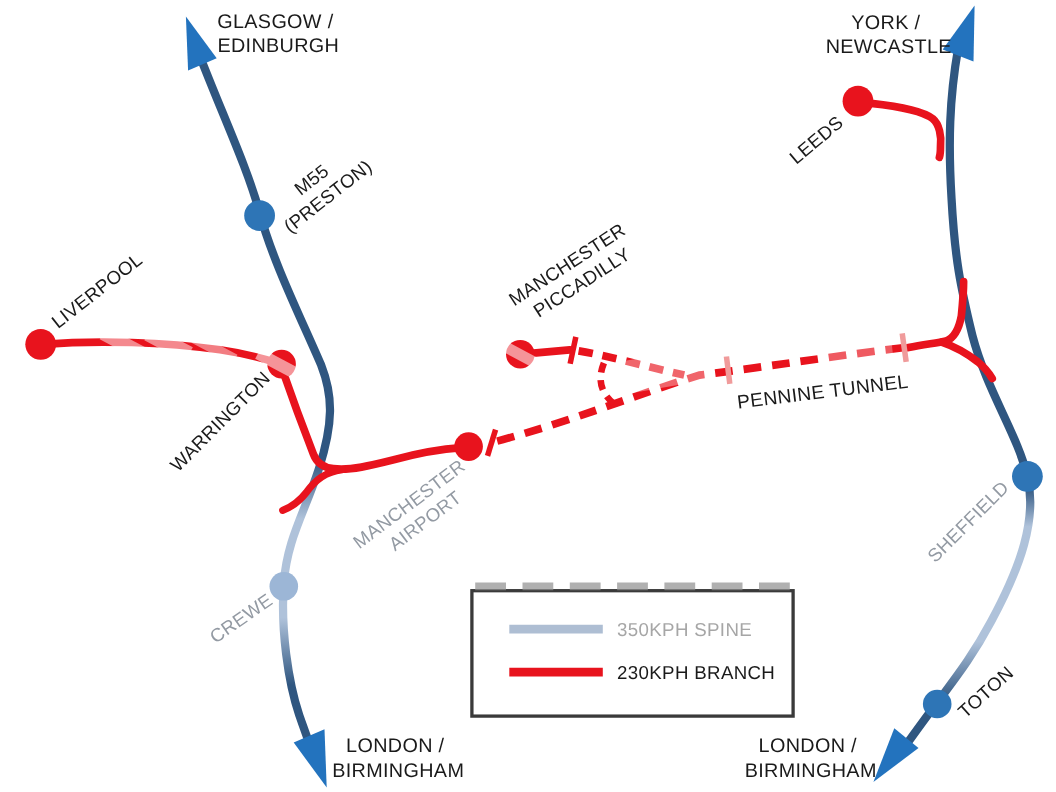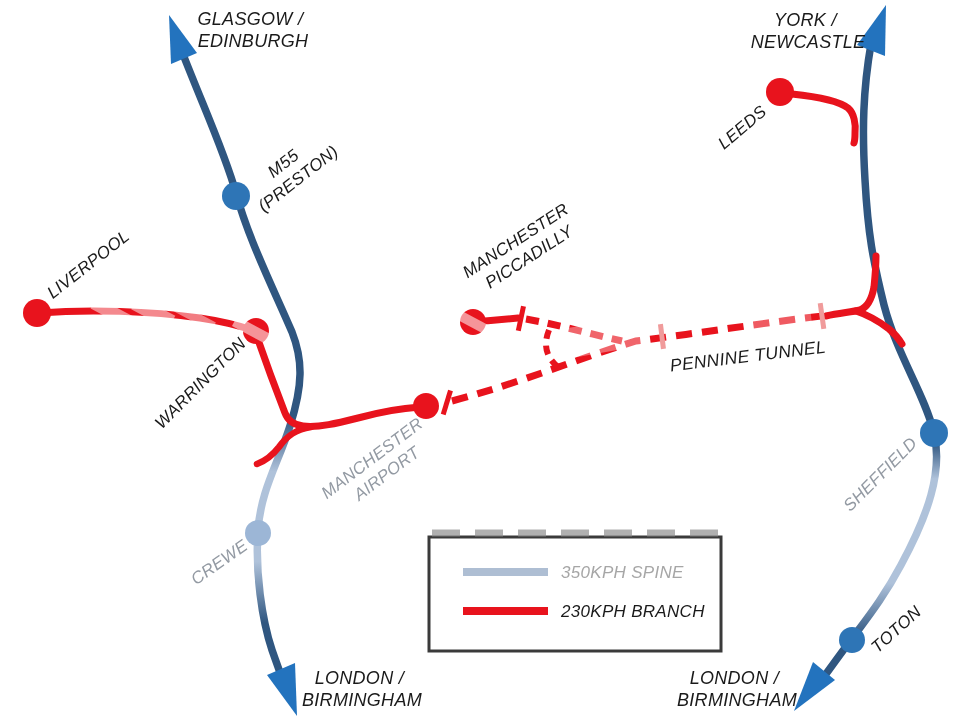--- a/index.html
+++ b/index.html
@@ -1,19 +1,18 @@
 <!DOCTYPE html>
 <html><head>
 <meta charset="utf-8">
 <style>
   html,body{margin:0;padding:0;background:#ffffff;}
   .canvas{
     position:relative;width:960px;height:720px;background:#ffffff;overflow:hidden;
     font-family:"Liberation Sans", sans-serif;
-    font-style:italic;
   }
   svg{display:block;}
   text{
     font-family:"Liberation Sans", sans-serif;
     letter-spacing:0.3px;
   }
   .city-label{font-size:17px;}
   .endpoint-label{font-size:18px;}
   .tunnel-label{font-size:17.5px;}
   .legend-label{font-size:17px;}

